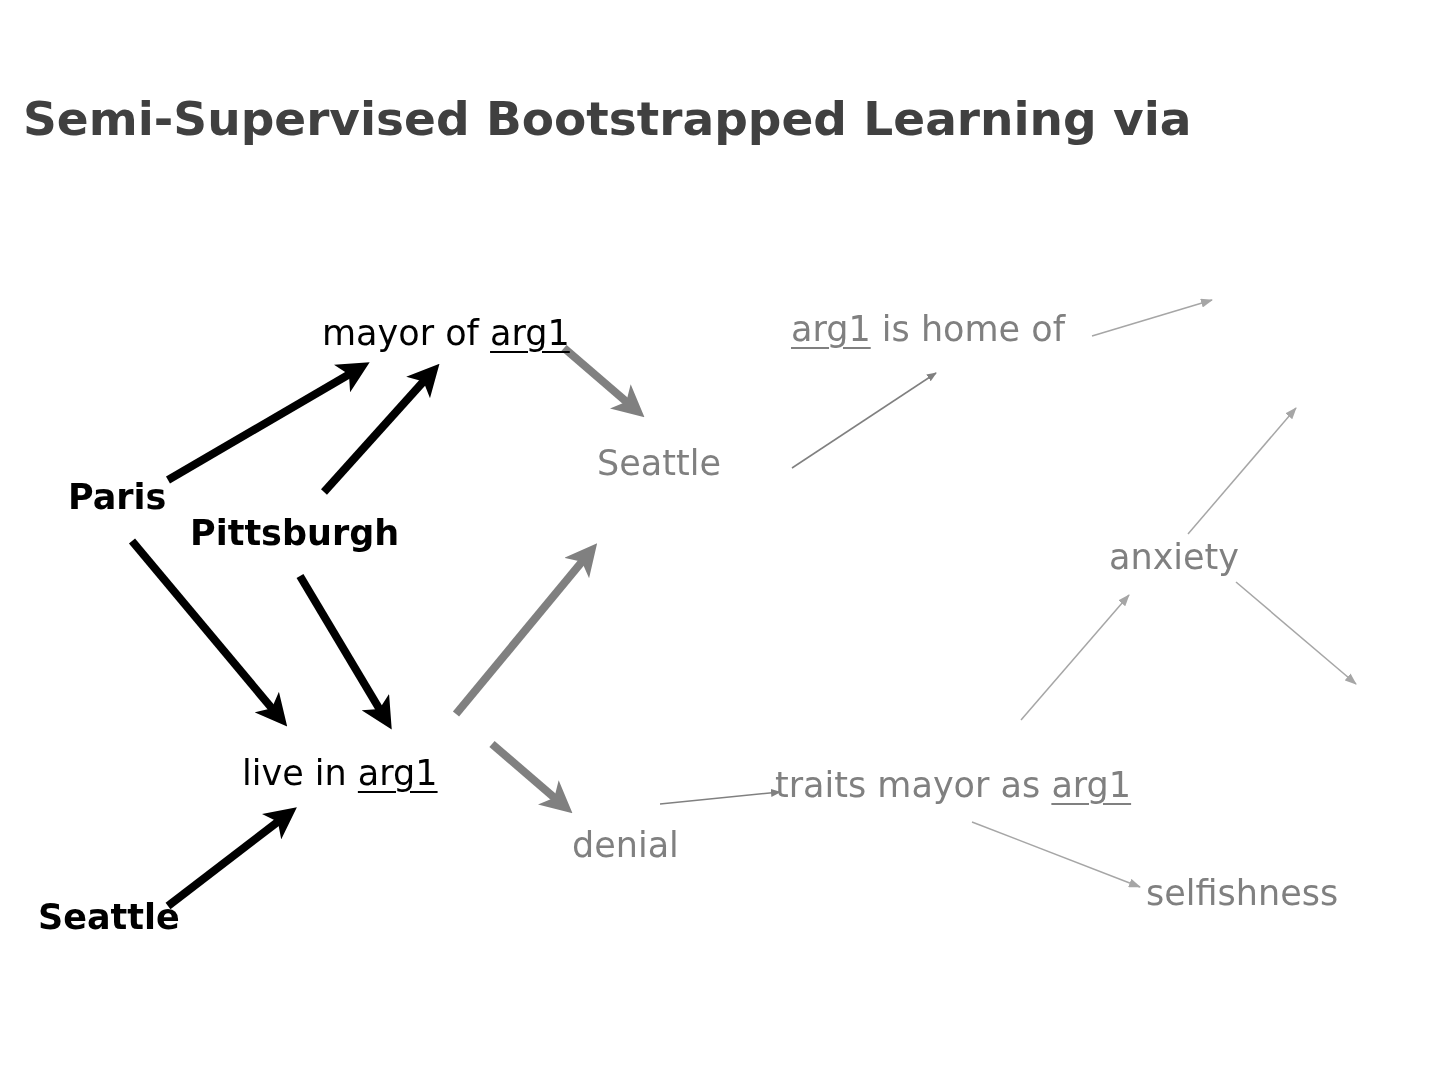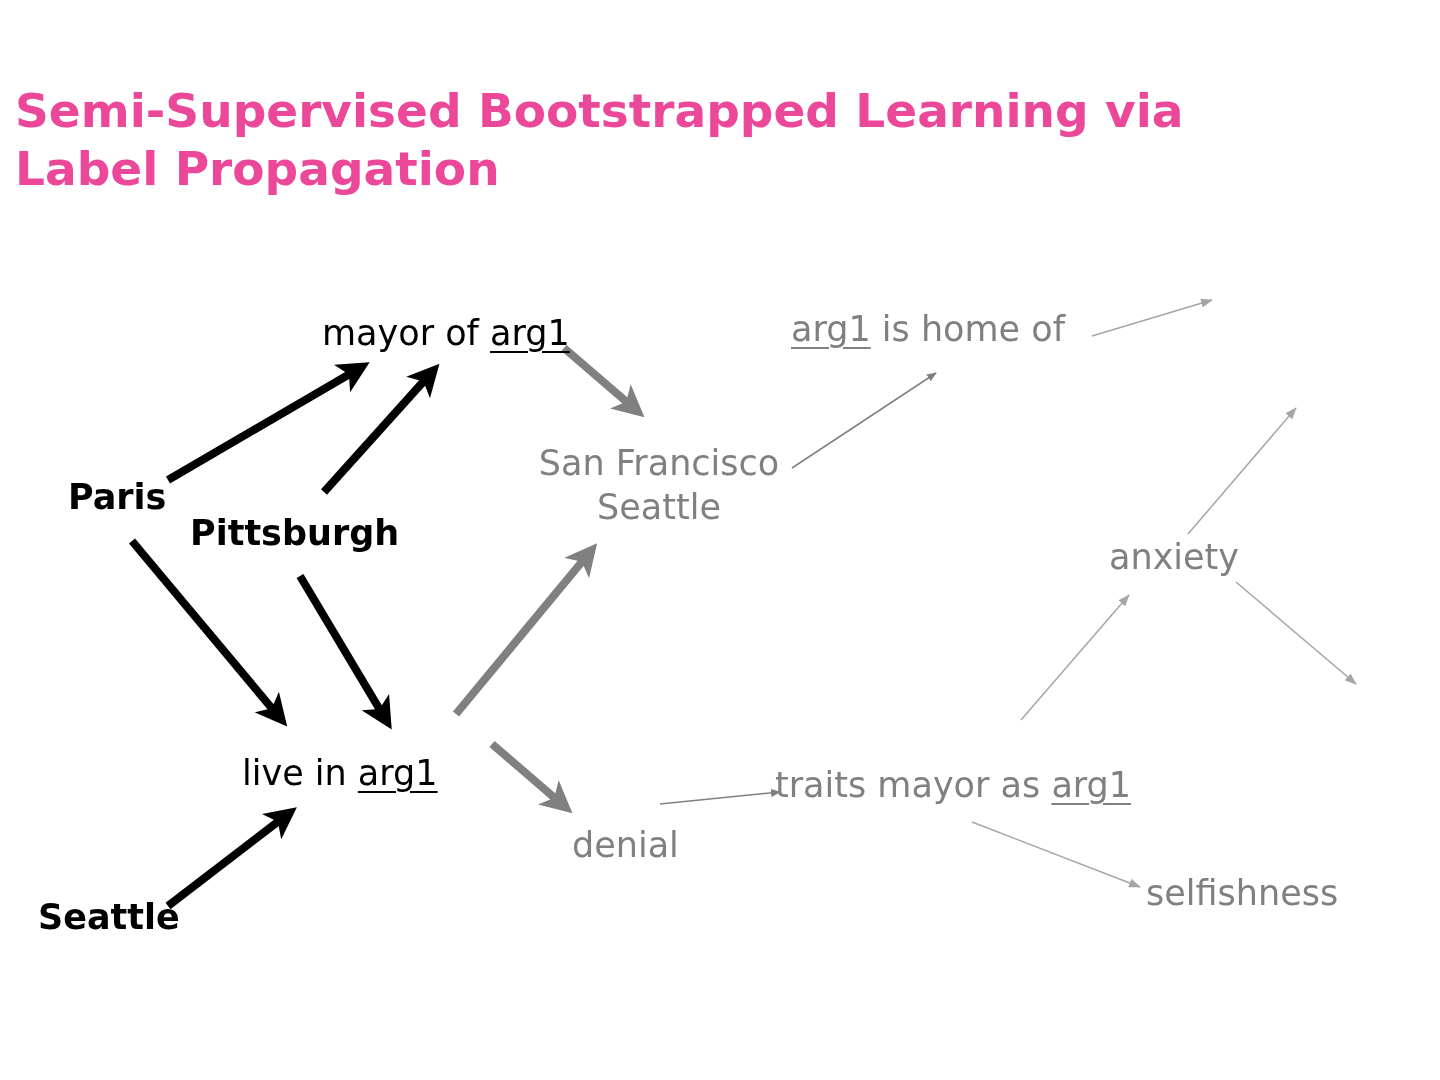--- a/index.html
+++ b/index.html
@@ -1,34 +1,33 @@
 <!DOCTYPE html>
 <html><head>
 <meta charset="utf-8">
 <style>
   html, body { margin: 0; padding: 0; }
   body { width: 1440px; height: 1080px; background: #ffffff; position: relative; overflow: hidden;
          font-family: "DejaVu Sans", sans-serif; }
-  .title { position: absolute; left: 15px; top: 82px; margin: 0; font-size: 47px; line-height: 58px;
-           font-weight: bold; color: #ec4899; font-family: "DejaVu Sans", sans-serif; }
+  .title { position: absolute; left: 15px; top: 82px; margin: 8px; font-size: 47px; line-height: 58px;
+           font-weight: bold; color: #404040; font-family: "DejaVu Sans", sans-serif; }
   .title span { display: block; }
   svg.edges { position: absolute; left: 0; top: 0; width: 1440px; height: 1080px; }
   .node { position: absolute; white-space: nowrap; font-family: "DejaVu Sans", sans-serif; }
   .seed { font-weight: bold; font-size: 35px; color: #000; }
   .pat-black { font-size: 35px; color: #000; }
   .pat-gray { font-size: 35px; color: #808080; text-align: right; }
   .inst-gray { font-size: 35px; color: #808080; text-align: center; }
   .u { text-decoration: underline; text-underline-offset: 6px; text-decoration-thickness: 2px; }
 </style>
 </head>
 <body>
 
 <h1 class="title">
   <span>Semi-Supervised Bootstrapped Learning via</span>
-  <span>Label Propagation</span>
 </h1>
 
 <svg class="edges" viewBox="0 0 1440 1080">
   <defs>
     <marker id="mk-black" markerWidth="4" markerHeight="4" refX="2.6" refY="2" orient="auto" markerUnits="strokeWidth">
       <path d="M0,0 L4,2 L0,4 L1,2 Z" fill="#000"></path>
     </marker>
     <marker id="mk-gray" markerWidth="4" markerHeight="4" refX="2.6" refY="2" orient="auto" markerUnits="strokeWidth">
       <path d="M0,0 L4,2 L0,4 L1,2 Z" fill="#808080"></path>
     </marker>
@@ -70,18 +69,17 @@
 </div>
 <div class="node pat-black" style="left:242px; top:753px;">
   <span>live in </span>
   <span class="u">arg1</span>
 </div>
 
 <div class="node pat-gray" style="left:791px; top:309px;"><span class="u">arg1</span><span> is home of</span></div>
 <div class="node pat-gray" style="left:775px; top:765px;"><span>traits mayor as </span><span class="u">arg1</span></div>
 
 <div class="node inst-gray" style="left:535px; top:441px; width:248px; line-height:44px;">
-  <div>San Francisco</div>
   <div>Seattle</div>
 </div>
 <div class="node inst-gray" style="left:572px; top:825px;">denial</div>
 <div class="node inst-gray" style="left:1109px; top:537px;">anxiety</div>
 <div class="node inst-gray" style="left:1146px; top:873px;">selfishness</div>
 
 </body></html>

